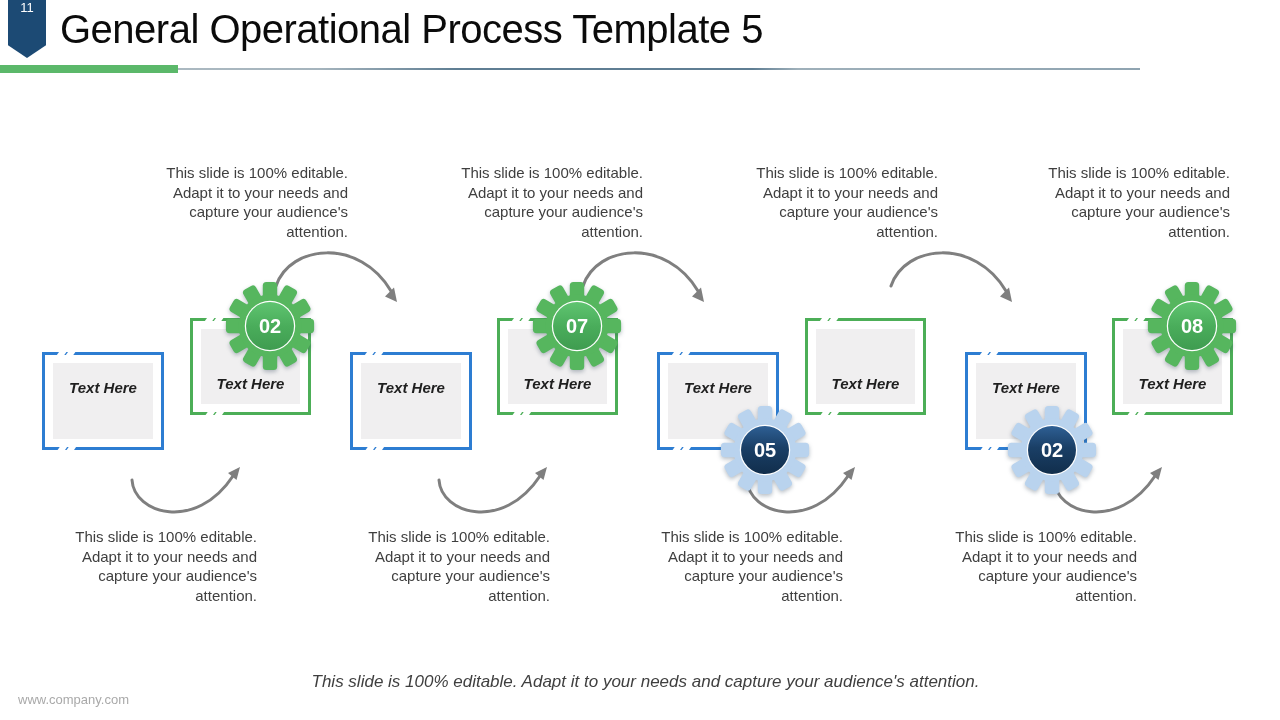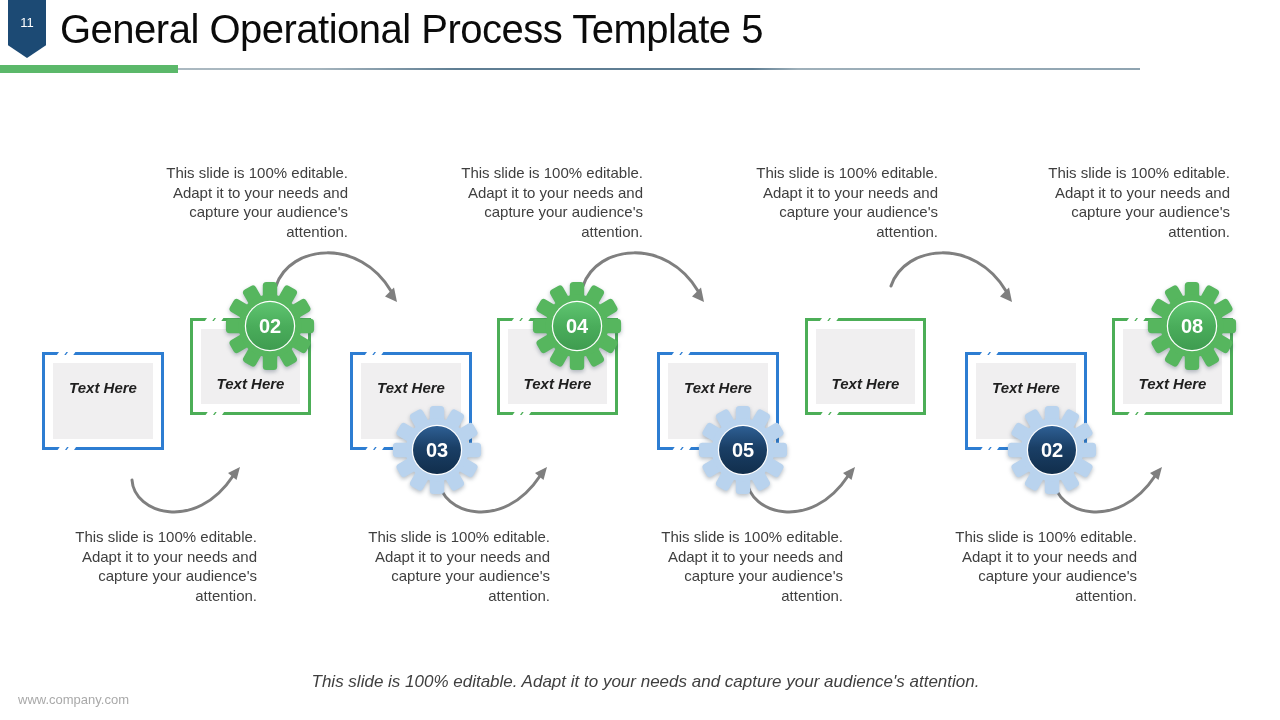--- a/index.html
+++ b/index.html
@@ -5,21 +5,21 @@
   html,body { margin:0; padding:0; background:#ffffff; }
   .slide {
     position:relative; width:1280px; height:720px; overflow:hidden;
     background:#ffffff; font-family:"Liberation Sans", sans-serif;
   }
 
   
   .pennant {
     position:absolute; left:8px; top:0; width:38px; height:58px;
     background:#1c4a74; color:#fff; font-size:13px; text-align:center;
-    padding-top:15px; box-sizing:border-box;
+    box-sizing:border-box;
     clip-path:polygon(0 0,100% 0,100% 78%,50% 100%,0 78%);
   }
   .title {
     position:absolute; left:60px; top:7px; font-size:40px; color:#0b0b0b;
     white-space:nowrap; letter-spacing:-0.5px;
   }
   .rule-thin {
     position:absolute; left:0; top:68px; width:1140px; height:2px;
     background:linear-gradient(90deg,#b3bfc6 0%,#a5b4bd 28%,#5f7e93 40%,#5f7e93 66%,#9fb0ba 70%,#8fa4b1 100%);
   }
@@ -205,33 +205,27 @@
     <path class="arc" d="M12,42 C26,0 96,-6 127,47"></path>
       <path class="head" d="M133,58 L121,52.5 L130,43.5 Z"></path>
   </svg>
 
   <div class="gear" style="left:225px;top:281px">
     <svg viewBox="-50 -50 100 100">
         <use href="#gear-shape" fill="#56b65e"></use>
       </svg>
     <div class="gear-num greenc">02</div>
   </div>
-  <div class="gear" style="left:392px;top:405px">
-    <svg viewBox="-50 -50 100 100">
-        <use href="#gear-shape" fill="#b9d3ee"></use>
-      </svg>
-    <div class="gear-num navy">03</div>
-  </div>
   <div class="gear" style="left:532px;top:281px">
     <svg viewBox="-50 -50 100 100">
         <use href="#gear-shape" fill="#56b65e"></use>
       </svg>
-    <div class="gear-num greenc">04</div>
-  </div>
-  <div class="gear" style="left:698px;top:405px">
+    <div class="gear-num greenc">07</div>
+  </div>
+  <div class="gear" style="left:720px;top:405px">
     <svg viewBox="-50 -50 100 100">
         <use href="#gear-shape" fill="#b9d3ee"></use>
       </svg>
     <div class="gear-num navy">05</div>
   </div>
   <div class="gear" style="left:1007px;top:405px">
     <svg viewBox="-50 -50 100 100">
         <use href="#gear-shape" fill="#b9d3ee"></use>
       </svg>
     <div class="gear-num navy">02</div>

